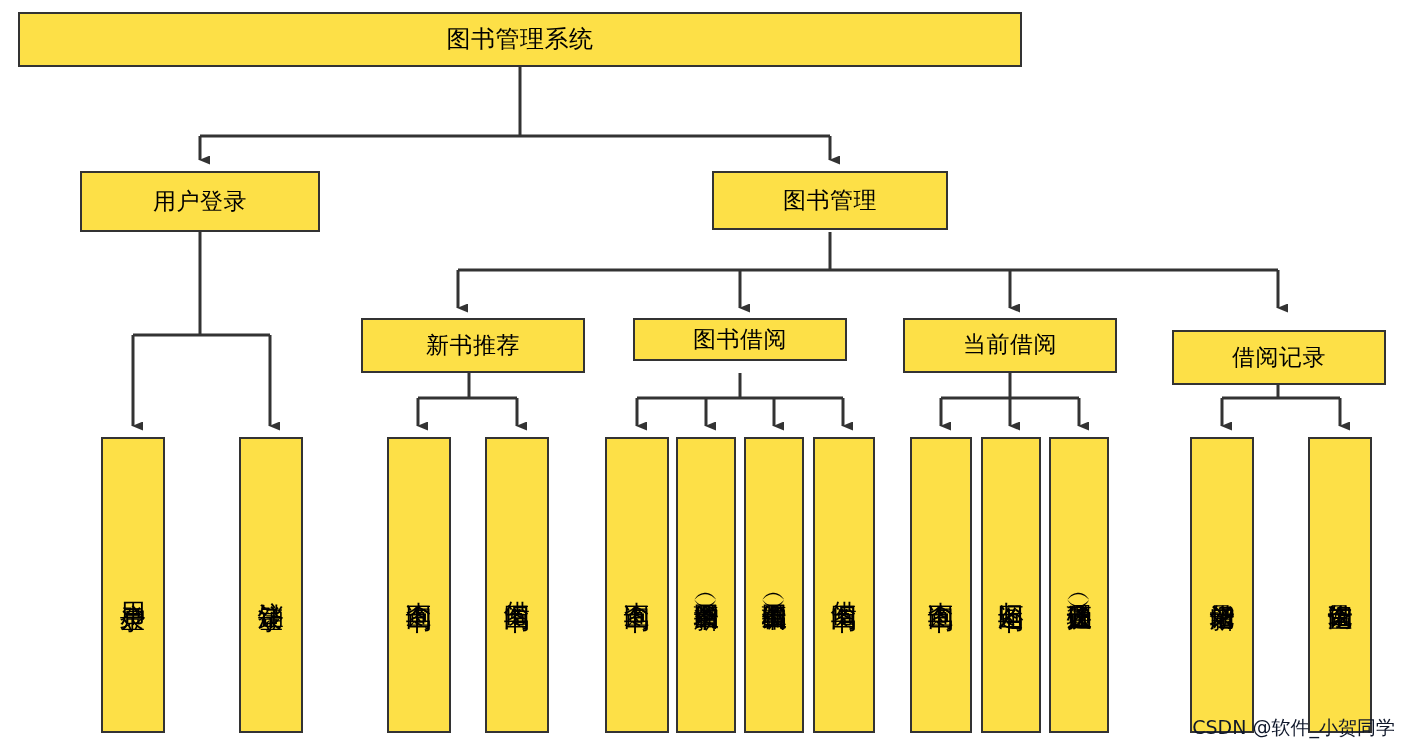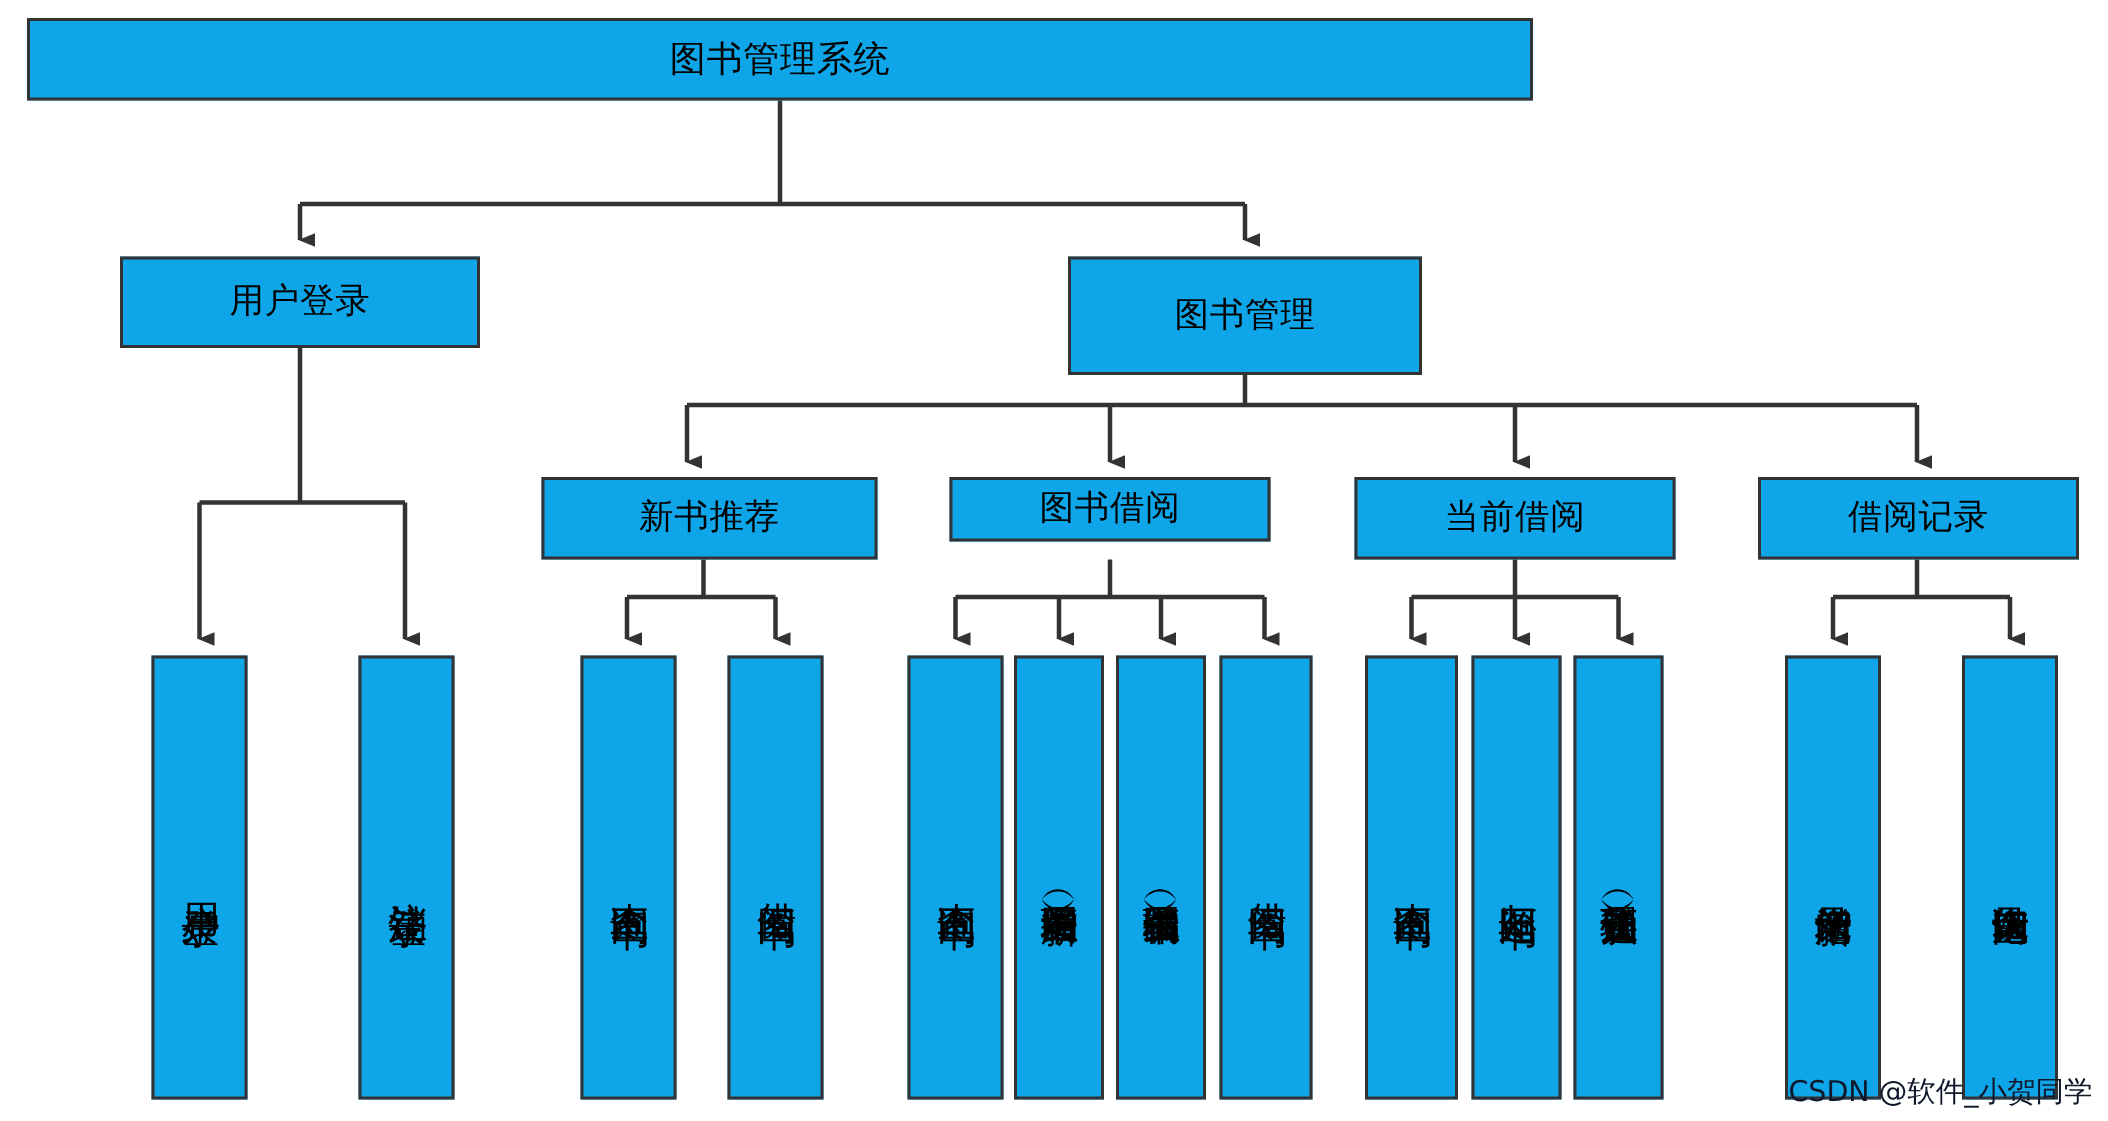--- a/index.html
+++ b/index.html
@@ -21,21 +21,21 @@
   #diagram-svg {
     position: absolute;
     left: 0;
     top: 0;
     width: 1405px;
     height: 747px;
   }
   .node {
     position: absolute;
     box-sizing: border-box;
-    background: #0ea5e9;
+    background: #fde047;
     border: 2px solid #333333;
     display: flex;
     align-items: center;
     justify-content: center;
     color: #000000;
     z-index: 2;
   }
   .node-label {
     display: block;
     text-align: center;
@@ -137,37 +137,37 @@
   </svg>
 
   <div class="node horiz" id="node-root" style="left:18px; top:12px; width:1004px; height:55px;">
     <span class="node-label">图书管理系统</span>
   </div>
 
   <div class="node horiz" style="left:80px; top:171px; width:240px; height:61px;">
     <span class="node-label">用户登录</span>
   </div>
 
-  <div class="node horiz" style="left:712px; top:171px; width:236px; height:79px;">
+  <div class="node horiz" style="left:712px; top:171px; width:236px; height:59px;">
     <span class="node-label">图书管理</span>
   </div>
 
   <div class="node horiz" style="left:361px; top:318px; width:224px; height:55px;">
     <span class="node-label">新书推荐</span>
   </div>
 
   <div class="node horiz" style="left:633px; top:318px; width:214px; height:43px;">
     <span class="node-label">图书借阅</span>
   </div>
 
   <div class="node horiz" style="left:903px; top:318px; width:214px; height:55px;font-family:Liberation Serif, serif;">
     <span class="node-label">当前借阅</span>
   </div>
 
-  <div class="node horiz" style="left:1172px; top:318px; width:214px; height:55px;">
+  <div class="node horiz" style="left:1172px; top:330px; width:214px; height:55px;">
     <span class="node-label">借阅记录</span>
   </div>
 
   <div class="node vert" style="left:101px; top:437px; width:64px; height:296px;">
     <span class="node-label">用户登录</span>
   </div>
 
   <div class="node vert" style="left:239px; top:437px; width:64px; height:296px;">
     <span class="node-label">注销登录</span>
   </div>

